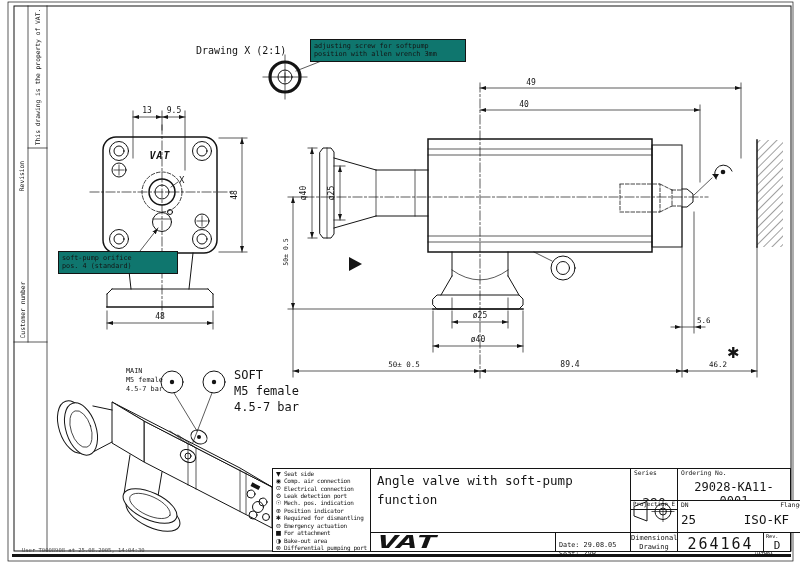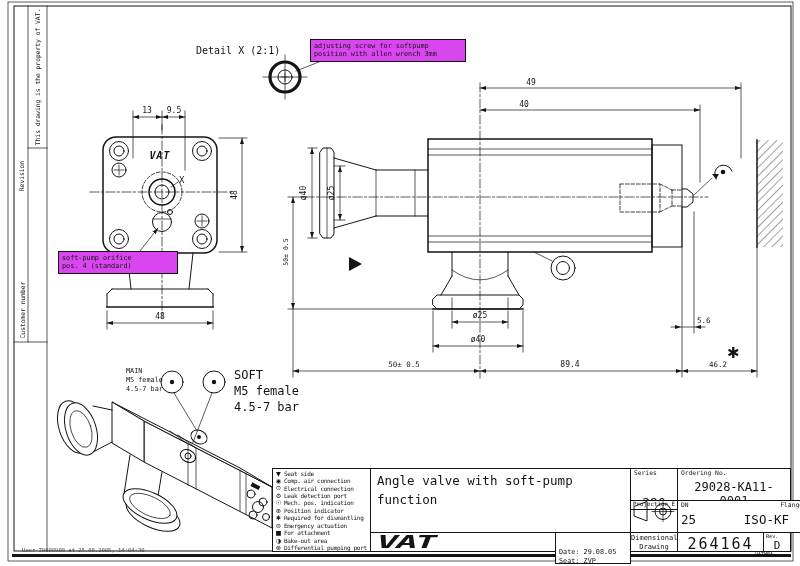--- a/index.html
+++ b/index.html
@@ -9,21 +9,21 @@
   .s{stroke:#141414;stroke-width:1;fill:none;stroke-linecap:square}
   .w07{stroke-width:.7}.w13{stroke-width:1.5}.w3{stroke-width:3.2}
   .dsh{stroke-dasharray:3.5 2;stroke-width:.8}
   .cl{stroke-dasharray:9 2.5 2 2.5;stroke-width:.7}
   .fil{fill:#141414;stroke:none}
   .wht{fill:#fff;stroke:#141414;stroke-width:1}
   .t{position:absolute;font-size:8px;line-height:1;white-space:nowrap;color:#141414}
   .ctr{transform:translateX(-50%)}
   .rot{transform:translate(-50%,-50%) rotate(-90deg)}
   .vrot{position:absolute;font-size:6.3px;white-space:nowrap;transform:translate(-50%,-50%) rotate(-90deg);color:#141414}
-  .note{position:absolute;border:.8px solid #141414;padding:1.5px 3px;font-size:6.8px;line-height:1.3;background:#d946ef}
+  .note{position:absolute;border:.8px solid #141414;padding:1.5px 3px;font-size:6.8px;line-height:1.3;background:#0f766e}
   .cell{position:absolute;border:1px solid #141414;background:#fff;box-sizing:border-box}
   .lbl{font-size:6.3px;line-height:1}
   .big{font-size:12.5px}
   .legend-row{display:flex;align-items:center;height:7.45px}
   .legend-ic{width:11px;text-align:center;font-family:"DejaVu Sans",sans-serif;font-size:6.3px;line-height:1}
   .legend-tx{font-size:6px;letter-spacing:-.3px;line-height:1}
   .logo{font-weight:800;font-style:italic;letter-spacing:-1px;transform:scaleX(2.1);transform-origin:left center}
 </style>
 </head>
 <body>
@@ -250,21 +250,21 @@
     <ellipse cx="81" cy="429" rx="10" ry="19" transform="rotate(-18 81 429)" class="s w07"></ellipse>
   </g>
 </svg>
 
 <span class="vrot" style="left:37px;top:77px">This drawing is the property of VAT.</span>
 <span class="vrot" style="left:21px;top:176px">Revision</span>
 <span class="vrot" style="left:22px;top:310px">Customer number</span>
 <span class="t" style="left:22px;top:548px;font-size:5.5px;color:#444">User T0008908 at 25.08.2005, 14:04:30</span>
 <span class="t" style="left:755px;top:552px;font-size:5px">VATMBA</span>
 
-<span class="t" style="left:196px;top:46px;font-size:10px">Detail X (2:1)</span>
+<span class="t" style="left:196px;top:46px;font-size:10px">Drawing X (2:1)</span>
 <div class="note" style="left:310px;top:39px;width:148px">
   <div>adjusting screw for softpump</div>
   <div>position with allen wrench 3mm</div>
 </div>
 
 <span class="t ctr" style="left:160px;top:151px;font-weight:700;font-style:italic;font-size:10px;letter-spacing:1px">VAT</span>
 <span class="t" style="left:179px;top:176px;font-size:9px">X</span>
 <div class="note" style="left:58px;top:251px;width:112px">
   <div>soft-pump orifice</div>
   <div>pos. 4 (standard)</div>
@@ -372,21 +372,21 @@
     <span class="lbl">Flange</span>
   </div>
   <div style="display:flex;justify-content:space-between;margin-top:4px;font-size:12.5px">
     <span>25</span>
     <span style="margin-right:14px">ISO-KF</span>
   </div>
 </div>
 <div class="cell" style="left:370px;top:532px;width:186px;height:20px;display:flex;align-items:center">
   <div class="logo" style="font-size:17px;margin-left:6px">VAT</div>
 </div>
-<div class="cell" style="left:555px;top:532px;width:76px;height:20px;padding:15px 3px;font-size:6.8px;line-height:1.35">
+<div class="cell" style="left:555px;top:532px;width:76px;height:20px;padding:8px 3px;font-size:6.8px;line-height:1.35">
   <div><span>Date:</span> <span>29.08.05</span></div>
   <div><span>Seat:</span> <span>ZVP</span></div>
 </div>
 <div class="cell" style="left:630px;top:532px;width:48px;height:20px;text-align:center;font-size:7px;line-height:1.3;padding-top:1px">
   <div>Dimensional</div>
   <div>Drawing</div>
 </div>
 <div class="cell" style="left:677px;top:532px;width:87px;height:20px;text-align:center;font-size:15px;letter-spacing:2px;padding-top:2px">
   <span>264164</span>
 </div>

